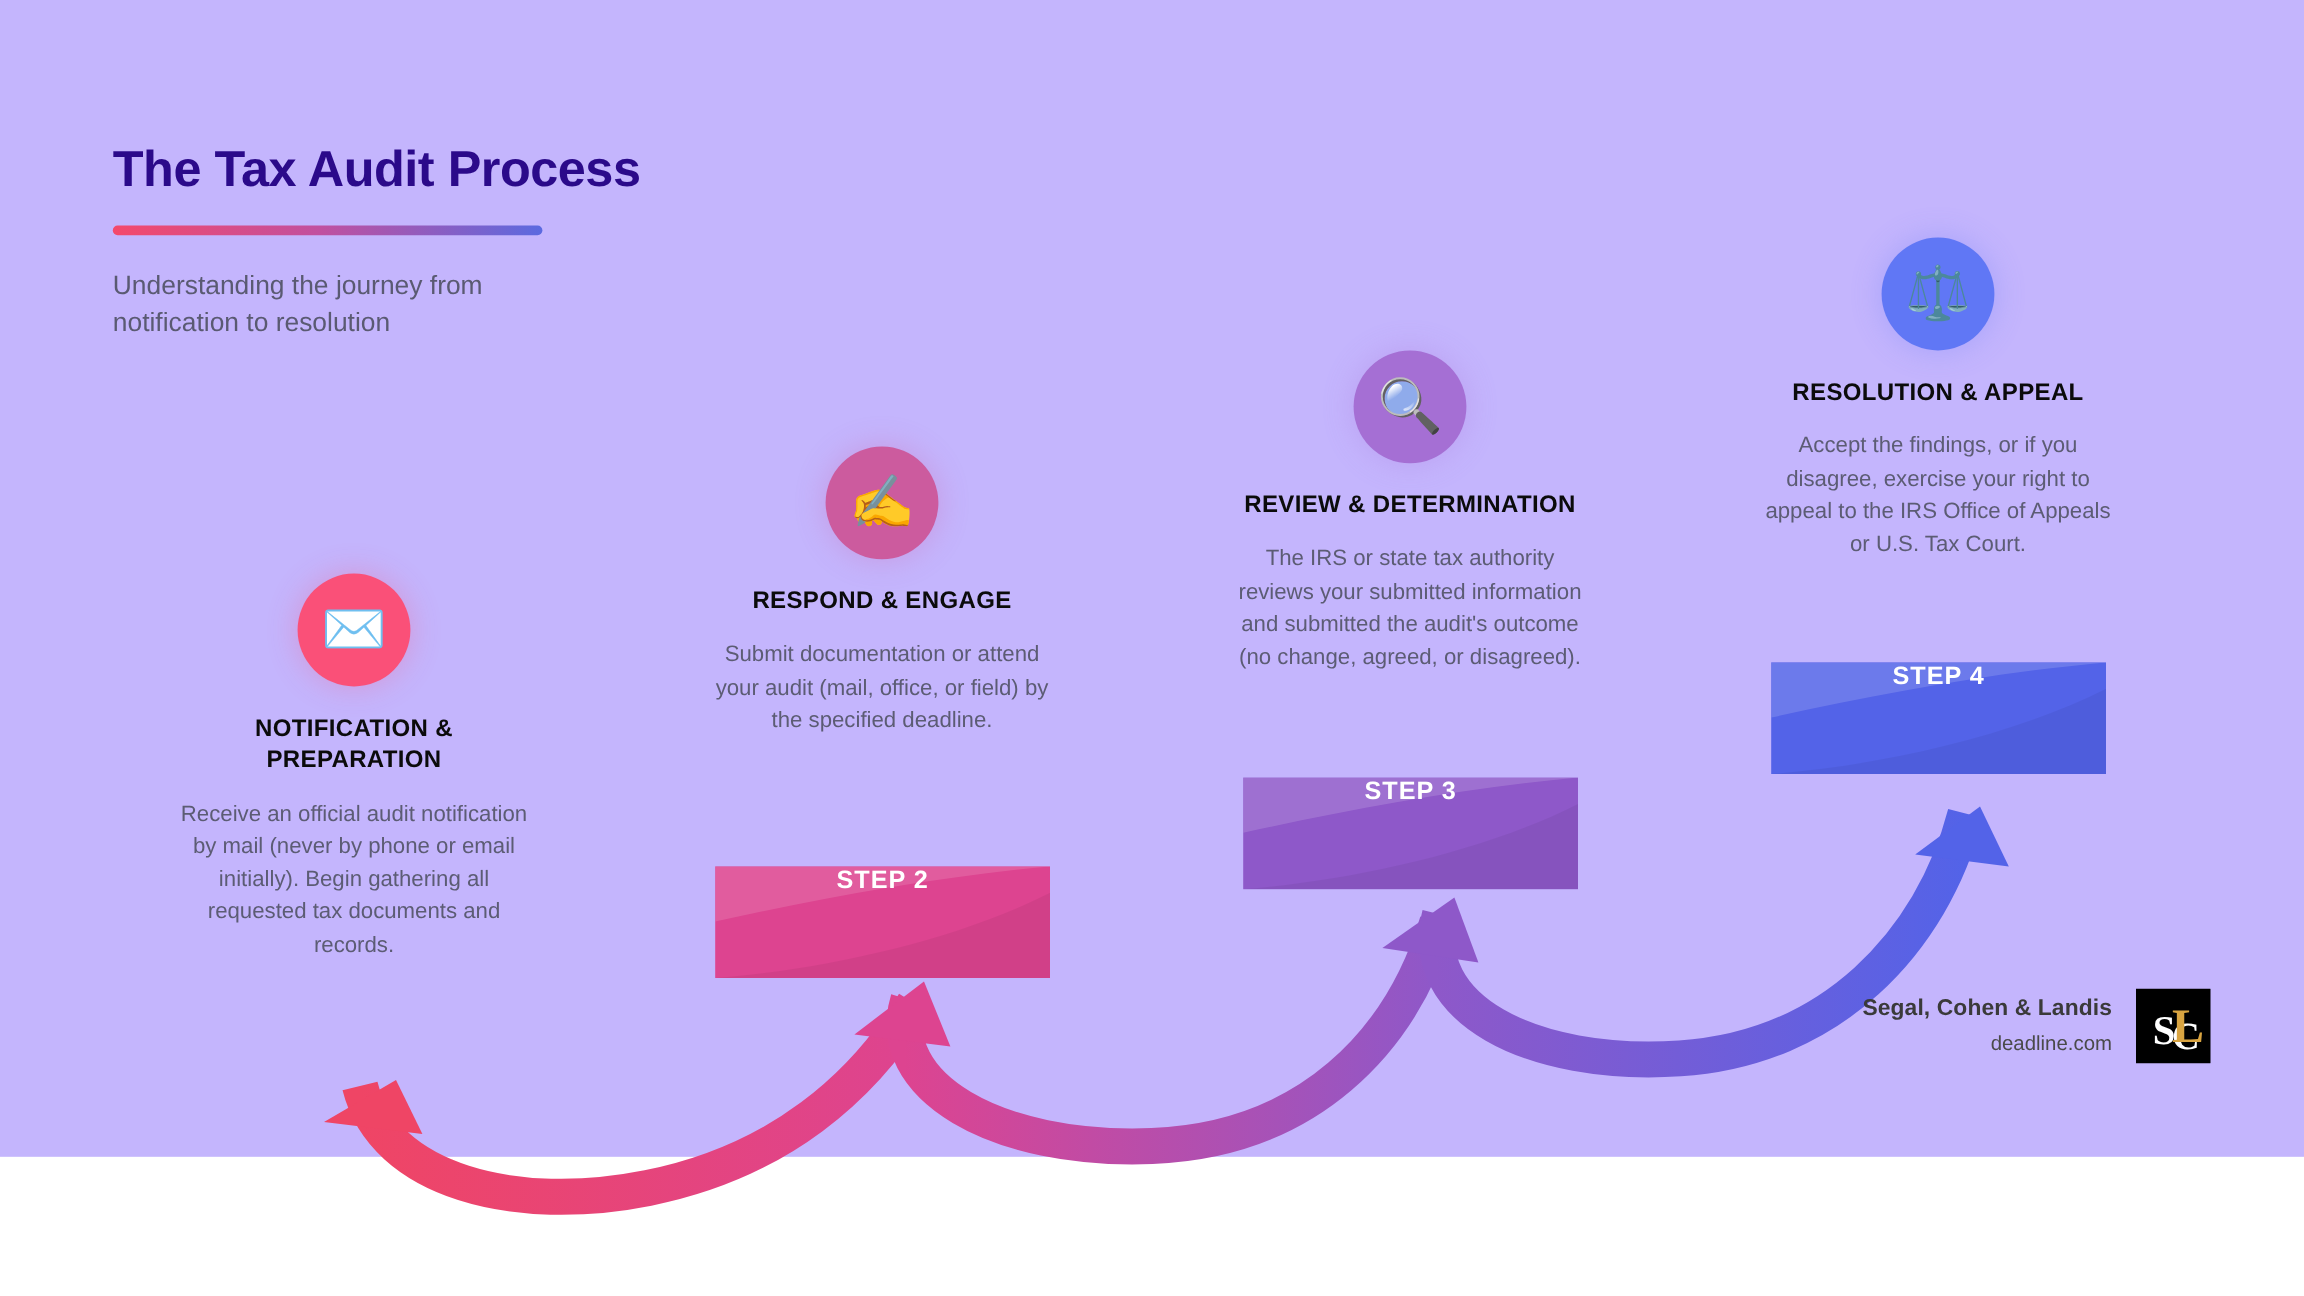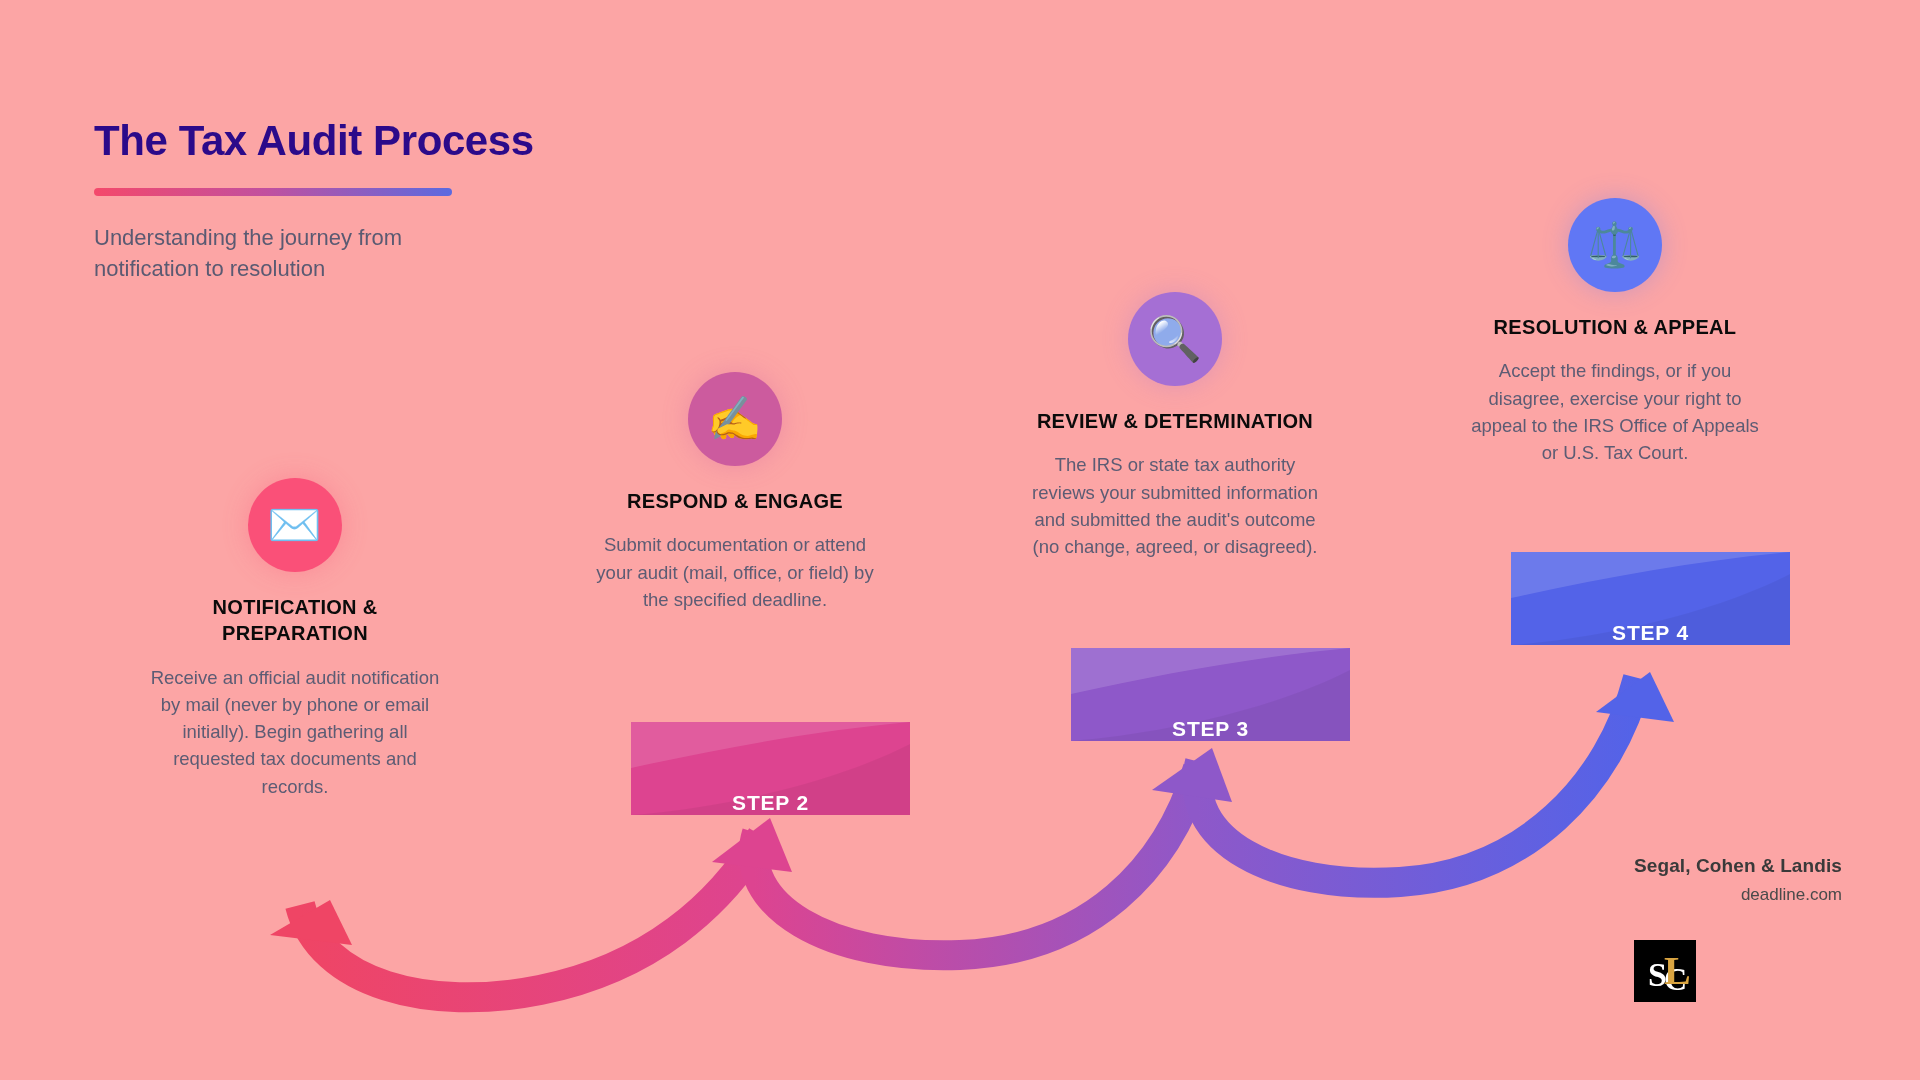--- a/index.html
+++ b/index.html
@@ -2,21 +2,21 @@
 <html><head>
 <meta charset="utf-8">
 <style>
   * { margin:0; padding:0; box-sizing:border-box; }
   html, body {
     width:1920px; height:1080px;
     background:#ffffff;
     font-family:"Liberation Sans", sans-serif;
     overflow:hidden;
   }
-  #stage { position:relative; width:1920px; height:1080px; background:#fca5a5; }
+  #stage { position:relative; width:1920px; height:964px; background:#c4b5fd; }
 
   
   .header { position:absolute; left:94px; top:118px; width:520px; }
   .title {
     font-size:42px; font-weight:bold; color:#2b0a8a;
     letter-spacing:-0.4px; line-height:1.1;
   }
   .rule {
     margin-top:24px; width:358px; height:8px; border-radius:4px;
     background:linear-gradient(90deg,#f4496b 0%,#c1509f 48%,#5b6ae0 100%);
@@ -52,38 +52,37 @@
     letter-spacing:0.3px; line-height:1.32; text-transform:uppercase;
   }
   .step-desc {
     margin-top:17px; font-size:18.5px; line-height:1.47; color:#5c5c74;
     padding:0 4px;
   }
 
   
   .step-box {
     position:absolute; width:279px; height:93px;
-    display:flex; align-items:flex-end; justify-content:center;
+    display:flex; align-items:flex-start; justify-content:center;
     overflow:hidden;
-    margin-left:35px;
   }
   .step-box .band-label {
     position:relative; z-index:3;
     color:#ffffff; font-size:21px; font-weight:bold; letter-spacing:0.8px;
   }
   .step-box .swoosh {
     position:absolute; left:0; top:0; width:100%; height:100%; z-index:2;
   }
   .box-1 { left:156px;  top:828px; background:#ef4565; }
   .box-2 { left:596px;  top:722px; background:#dd4490; }
   .box-3 { left:1036px; top:648px; background:#8e58c9; }
   .box-4 { left:1476px; top:552px; background:#5363e8; }
 
   
-  .footer { position:absolute; right:78px; bottom:78px; display:flex; align-items:flex-start; gap:35px;flex-direction:column; }
+  .footer { position:absolute; right:78px; bottom:78px; display:flex; align-items:center; gap:20px; }
   .footer-text { text-align:right; }
   .firm-name { font-size:19px; font-weight:bold; color:#3a3a3a; letter-spacing:0.1px; }
   .firm-site { margin-top:8px; font-size:17px; color:#4a4a4a; }
   .logo-mark {
     width:62px; height:62px; background:#000000; position:relative;
     display:block; flex:0 0 62px;
   }
 </style>
 </head>
 <body>

